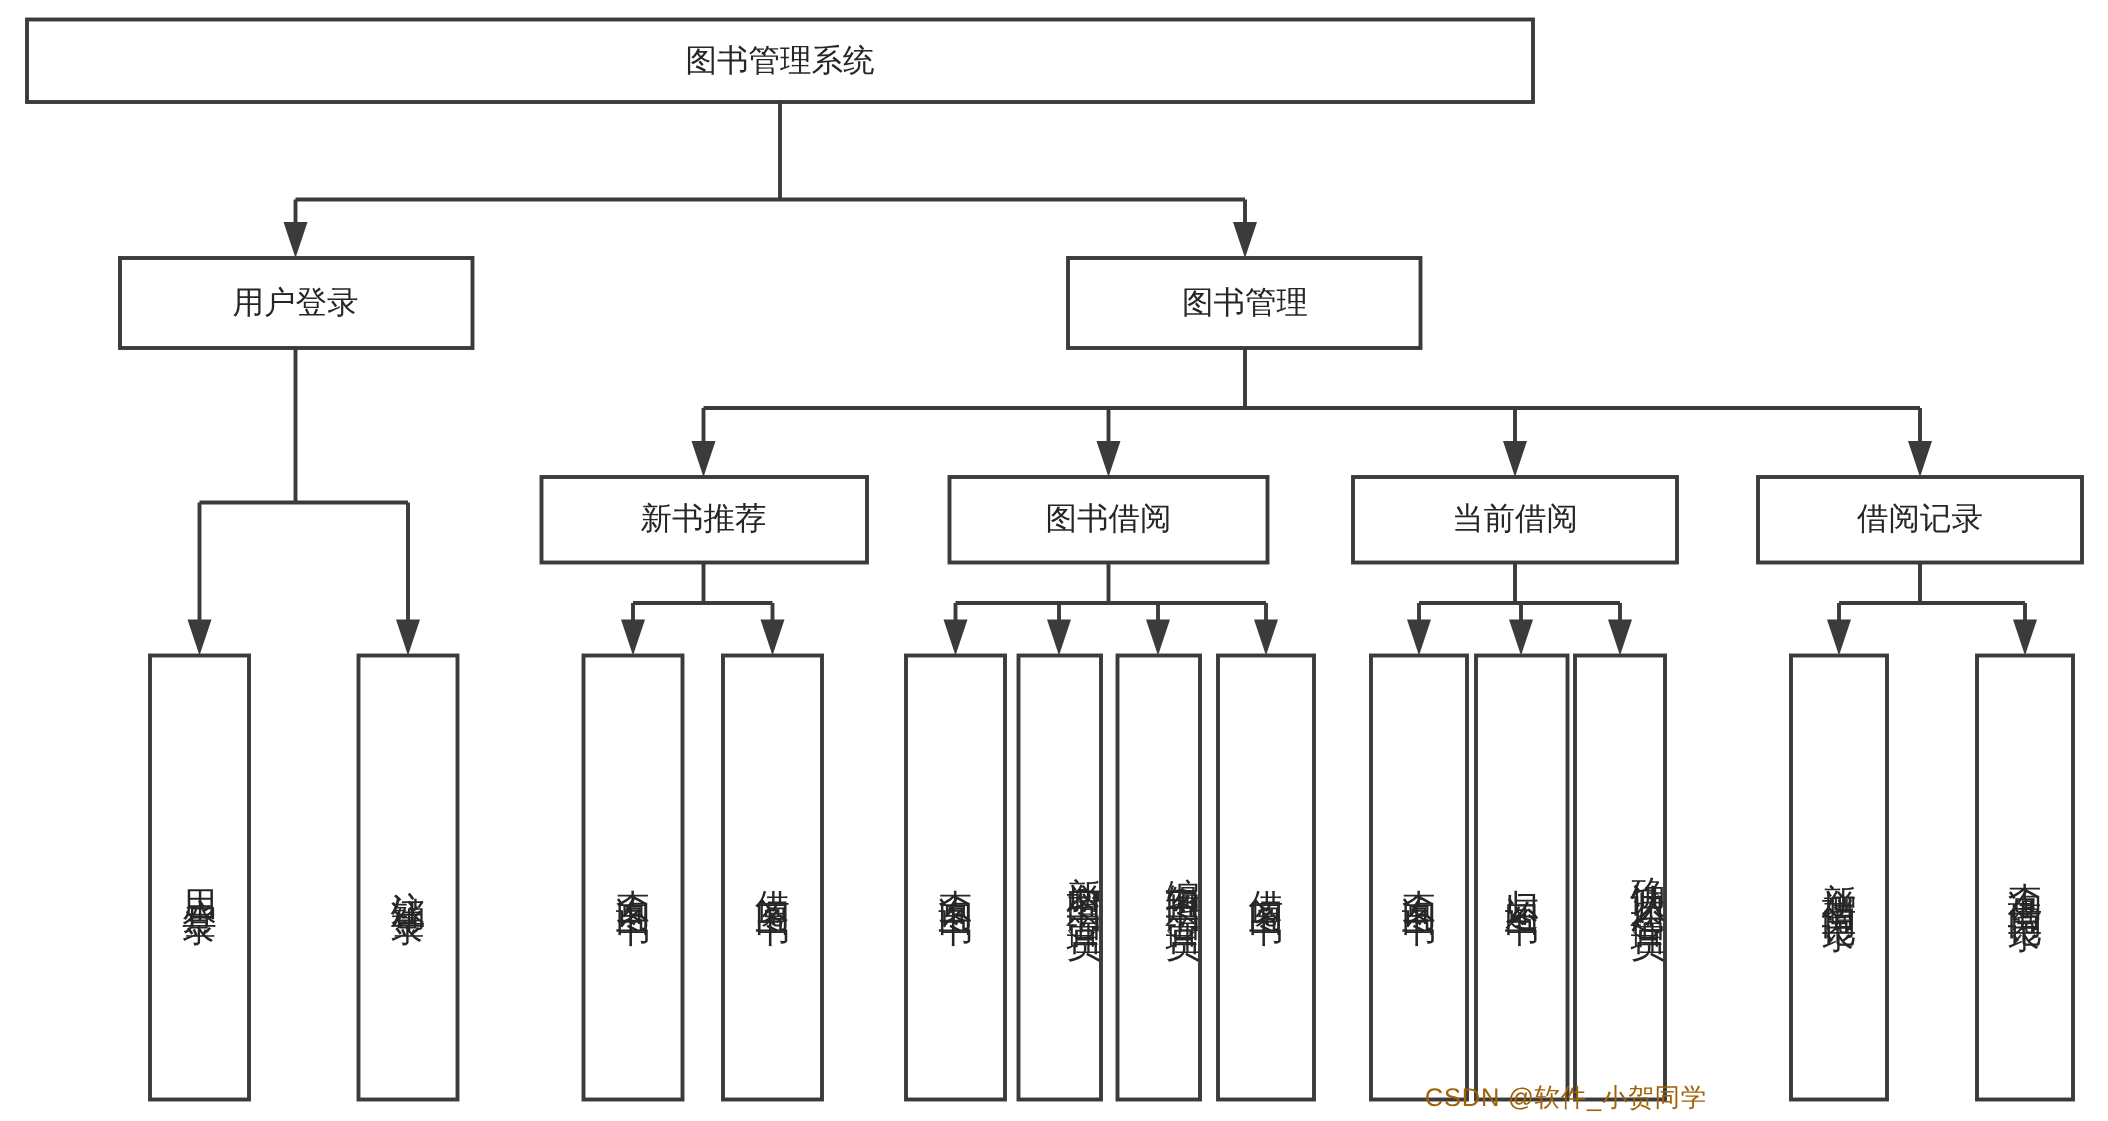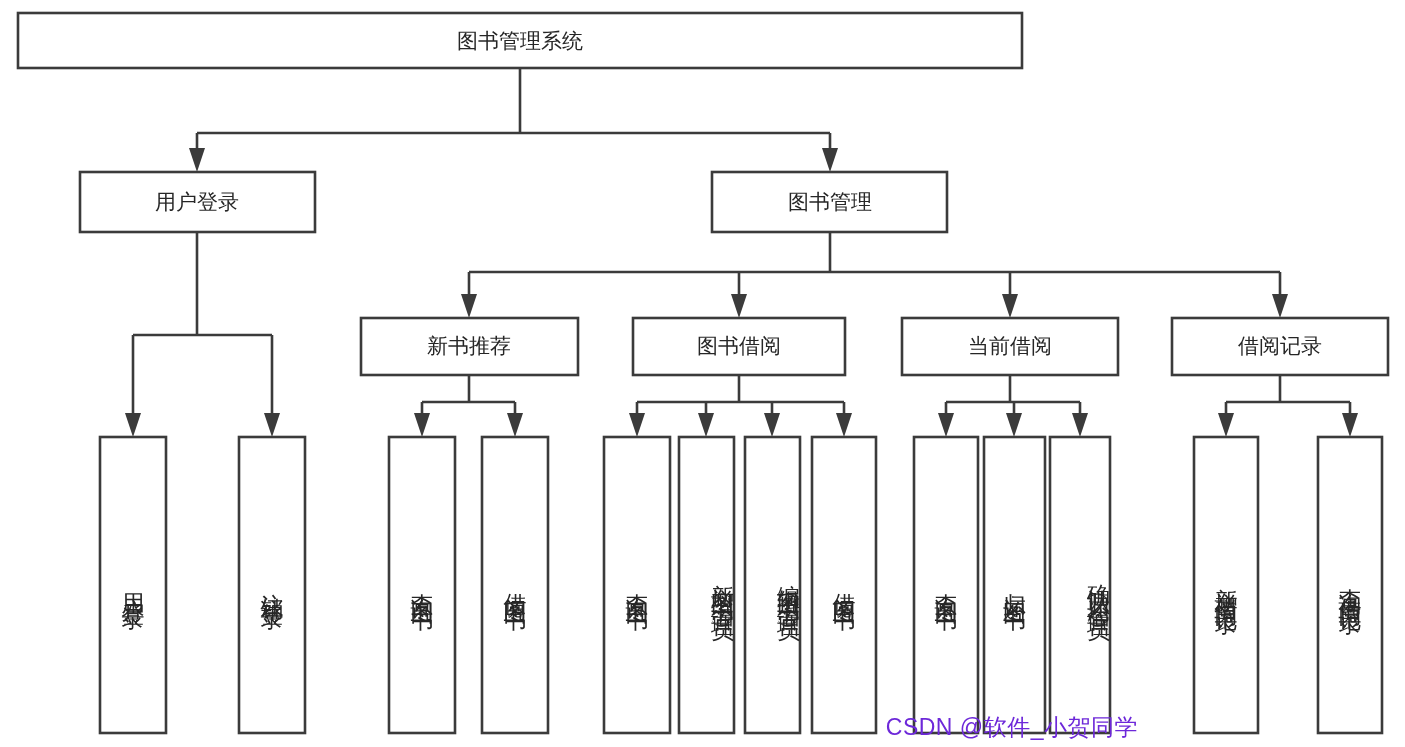--- a/index.html
+++ b/index.html
@@ -25,21 +25,21 @@
     line-height:1;
     letter-spacing:5px;
     color:#262626;
     white-space:nowrap;
     pointer-events:none;
     text-align:center;
   }
   .watermark{
     position:absolute;right:8px;bottom:4px;
     font-family:"Liberation Sans","DejaVu Sans",sans-serif;
-    font-size:23px;color:#6d28d9;letter-spacing:0.5px;white-space:nowrap;
+    font-size:17px;color:#a16207;letter-spacing:0.5px;white-space:nowrap;
   }
 </style>
 </head>
 <body>
 
 <div id="diagram-root">
 
   <svg id="tree-svg" viewBox="0 0 1405 747">
 
     <g>

